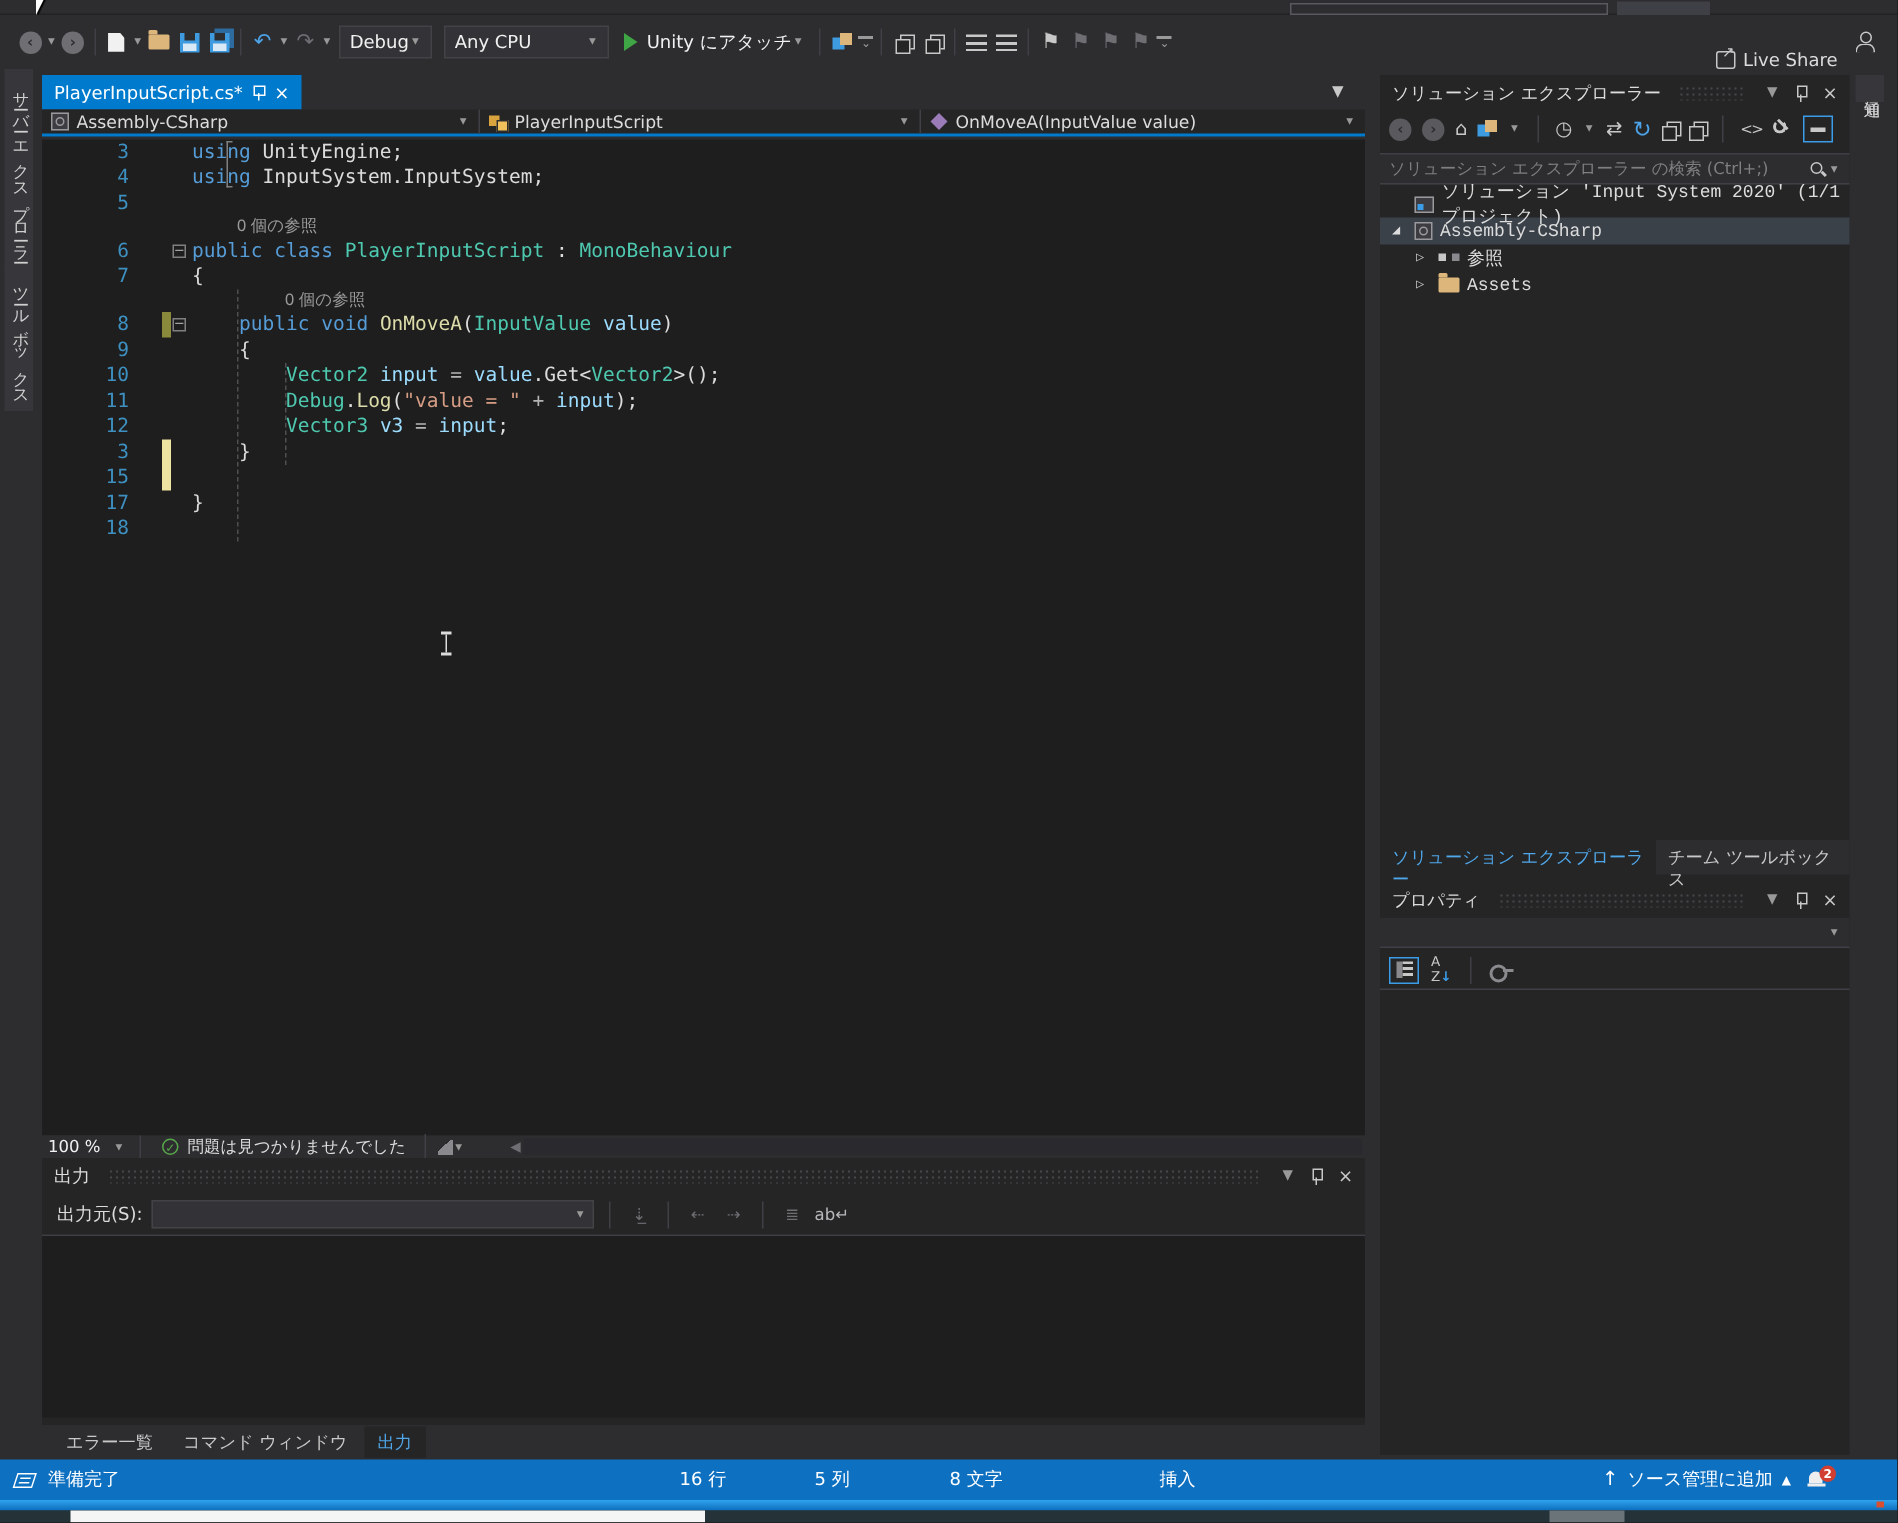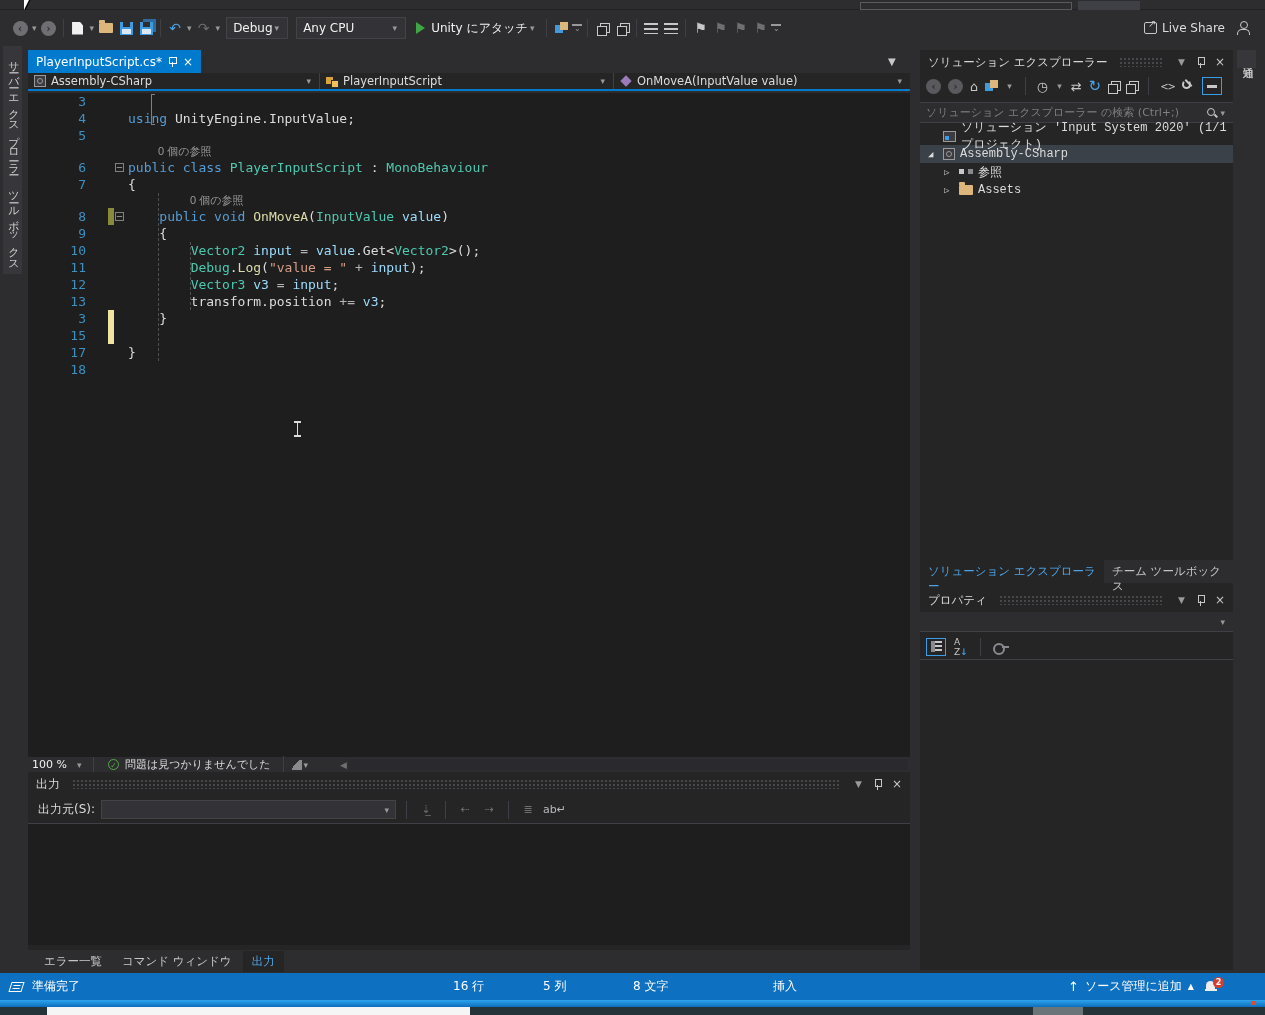--- a/index.html
+++ b/index.html
@@ -32,21 +32,21 @@
   .folder-ico { width:14px; height:10px; background:#dcb67a; border-radius:1px; position:relative; }
   .folder-ico::before { content:""; position:absolute; top:-3px; left:0; width:6px; height:3px; background:#dcb67a; border-radius:1px 1px 0 0; }
   .save-ico { width:13px; height:13px; background:#3f9be0; position:relative; }
   .save-ico::before { content:""; position:absolute; top:0; left:3px; width:7px; height:5px; background:#2d2d30; }
   .save-ico::after { content:""; position:absolute; bottom:1px; left:2px; width:9px; height:5px; background:#d8e8f5; }
   .play-tri { width:0; height:0; border-left:9px solid #3fa645; border-top:6px solid transparent; border-bottom:6px solid transparent; margin-right:6px; }
   .lines-ico { width:14px; height:11px; background:repeating-linear-gradient(to bottom,#c8c8c8 0 2px,transparent 2px 5px); }
   .overflow-ico { display:flex; flex-direction:column; align-items:center; width:12px; }
   .overflow-ico i { width:10px; height:2px; background:#999; }
   .overflow-ico span { color:#999; font-size:8px; line-height:6px; font-style:normal; }
-  #live-share { position:absolute; right:40px; top:0; height:36px; display:flex; align-items:center; gap:5px; color:#dcdcdc; }
+  #live-share { position:absolute; right:40px; top:12px; height:36px; display:flex; align-items:center; gap:5px; color:#dcdcdc; }
   .share-box { width:13px; height:12px; border:1px solid #c8c8c8; border-radius:2px; position:relative; }
   .share-box::after { content:"↗"; position:absolute; top:-5px; left:3px; font-size:10px; color:#c8c8c8; }
   .person-ico { position:relative; width:14px; height:14px; }
   .person-ico::before { content:""; position:absolute; top:0; left:4px; width:6px; height:6px; border-radius:50%; border:1.5px solid #c8c8c8; }
   .person-ico::after { content:""; position:absolute; bottom:0; left:1px; width:11px; height:5px; border-radius:5px 5px 0 0; border:1.5px solid #c8c8c8; border-bottom:none; }
 
   
   #left-strip { left:0; top:46px; width:28px; height:927px; background:#2d2d30; }
   .vtab { writing-mode:vertical-rl; text-orientation:mixed; font-size:11px; color:#d0d0d0; background:#37373b; padding:8px 2px; letter-spacing:1px; }
   #vtab-server { position:absolute; left:3px; top:0; }
@@ -315,33 +315,32 @@
     </div>
     <div class="nav-sec" style="width:296px; border-right:none;">
       <span class="method-ico"></span>
       <span>OnMoveA(InputValue value)</span>
       <span class="caret-dn">▾</span>
     </div>
   </div>
 
   <div id="code-area" class="abs">
     <div id="code-lines">
-        <div class="code-row"><span class="g-margin"></span><span class="g-ln">3</span><span class="g-glyph"></span><span class="g-bar"></span><span class="g-out"></span></div>
-        <div class="code-row"><span class="g-margin"></span><span class="g-ln">4</span><span class="g-glyph"></span><span class="g-bar"></span><span class="g-out"></span><span class="g-code"><span class="c-k">using</span><span class="c-p"> UnityEngine.InputValue;</span></span></div>
+        <div class="code-row"><span class="g-margin"></span><span class="g-ln">3</span><span class="g-glyph"></span><span class="g-bar"></span><span class="g-out"></span><span class="g-code"><span class="c-k">using</span><span class="c-p"> UnityEngine;</span></span></div>
+        <div class="code-row"><span class="g-margin"></span><span class="g-ln">4</span><span class="g-glyph"></span><span class="g-bar"></span><span class="g-out"></span><span class="g-code"><span class="c-k">using</span><span class="c-p"> InputSystem.InputSystem;</span></span></div>
         <div class="code-row"><span class="g-margin"></span><span class="g-ln">5</span><span class="g-glyph"></span><span class="g-bar"></span><span class="g-out"></span><span class="g-code"></span></div>
         <div class="cl-row" style="padding-left: 130px;">0 個の参照</div>
         <div class="code-row"><span class="g-margin"></span><span class="g-ln">6</span><span class="g-glyph"></span><span class="g-bar"></span><span class="g-out"><span class="fold">–</span></span><span class="g-code"><span class="c-k">public</span><span class="c-p"> </span><span class="c-k">class</span><span class="c-p"> </span><span class="c-t">PlayerInputScript</span><span class="c-p"> : </span><span class="c-t">MonoBehaviour</span></span></div>
         <div class="code-row"><span class="g-margin"></span><span class="g-ln">7</span><span class="g-glyph"></span><span class="g-bar"></span><span class="g-out"></span><span class="g-code"><span class="c-p">{</span></span></div>
         <div class="cl-row" style="padding-left: 162px;">0 個の参照</div>
         <div class="code-row"><span class="g-margin"></span><span class="g-ln">8</span><span class="g-glyph"></span><span class="g-bar bar-olive"></span><span class="g-out"><span class="fold">–</span></span><span class="g-code"><span class="c-p">    </span><span class="c-k">public</span><span class="c-p"> </span><span class="c-k">void</span><span class="c-p"> </span><span class="c-m">OnMoveA</span><span class="c-p">(</span><span class="c-t">InputValue</span><span class="c-p"> </span><span class="c-i">value</span><span class="c-p">)</span></span></div>
         <div class="code-row"><span class="g-margin"></span><span class="g-ln">9</span><span class="g-glyph"></span><span class="g-bar"></span><span class="g-out"></span><span class="g-code"><span class="c-p">    {</span></span></div>
         <div class="code-row"><span class="g-margin"></span><span class="g-ln">10</span><span class="g-glyph"></span><span class="g-bar"></span><span class="g-out"></span><span class="g-code"><span class="c-p">        </span><span class="c-t">Vector2</span><span class="c-p"> </span><span class="c-i">input</span><span class="c-p"> </span><span class="c-o">=</span><span class="c-p"> </span><span class="c-i">value</span><span class="c-p">.Get&lt;</span><span class="c-t">Vector2</span><span class="c-p">&gt;();</span></span></div>
         <div class="code-row"><span class="g-margin"></span><span class="g-ln">11</span><span class="g-glyph"></span><span class="g-bar"></span><span class="g-out"></span><span class="g-code"><span class="c-p">        </span><span class="c-t">Debug</span><span class="c-p">.</span><span class="c-m">Log</span><span class="c-p">(</span><span class="c-s">"value = "</span><span class="c-p"> </span><span class="c-o">+</span><span class="c-p"> </span><span class="c-i">input</span><span class="c-p">);</span></span></div>
         <div class="code-row"><span class="g-margin"></span><span class="g-ln">12</span><span class="g-glyph"></span><span class="g-bar"></span><span class="g-out"></span><span class="g-code"><span class="c-p">        </span><span class="c-t">Vector3</span><span class="c-p"> </span><span class="c-i">v3</span><span class="c-p"> </span><span class="c-o">=</span><span class="c-p"> </span><span class="c-i">input</span><span class="c-p">;</span></span></div>
-        <div class="code-row"><span class="g-margin"></span><span class="g-ln">13</span><span class="g-glyph"></span><span class="g-bar"></span><span class="g-out"></span><span class="g-code"><span class="c-p">        transform.position </span><span class="c-o">+=</span><span class="c-p"> </span><span class="c-i">v3</span><span class="c-p">;</span></span></div>
         <div class="code-row"><span class="g-margin"></span><span class="g-ln">3</span><span class="g-glyph"></span><span class="g-bar bar-yellow"></span><span class="g-out"></span><span class="g-code"><span class="c-p">    }</span></span></div>
         <div class="code-row"><span class="g-margin"></span><span class="g-ln">15</span><span class="g-glyph"></span><span class="g-bar bar-yellow"></span><span class="g-out"></span><span class="g-code"></span></div>
         <div class="code-row"><span class="g-margin"></span><span class="g-ln">17</span><span class="g-glyph"></span><span class="g-bar"></span><span class="g-out"></span><span class="g-code"><span class="c-p">}</span></span></div>
         <div class="code-row"><span class="g-margin"></span><span class="g-ln">18</span><span class="g-glyph"></span><span class="g-bar"></span><span class="g-out"></span><span class="g-code"></span></div>
       </div>
     <div class="using-bracket"></div>
     <div class="guide" style="left:130px; top:100px; height:168px;"></div>
     <div class="guide" style="left:162px; top:149px; height:68px;"></div>
 
   </div>

